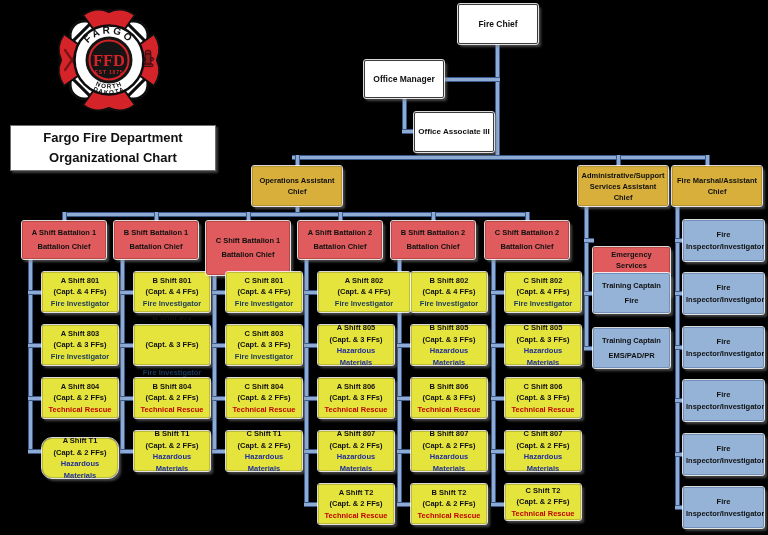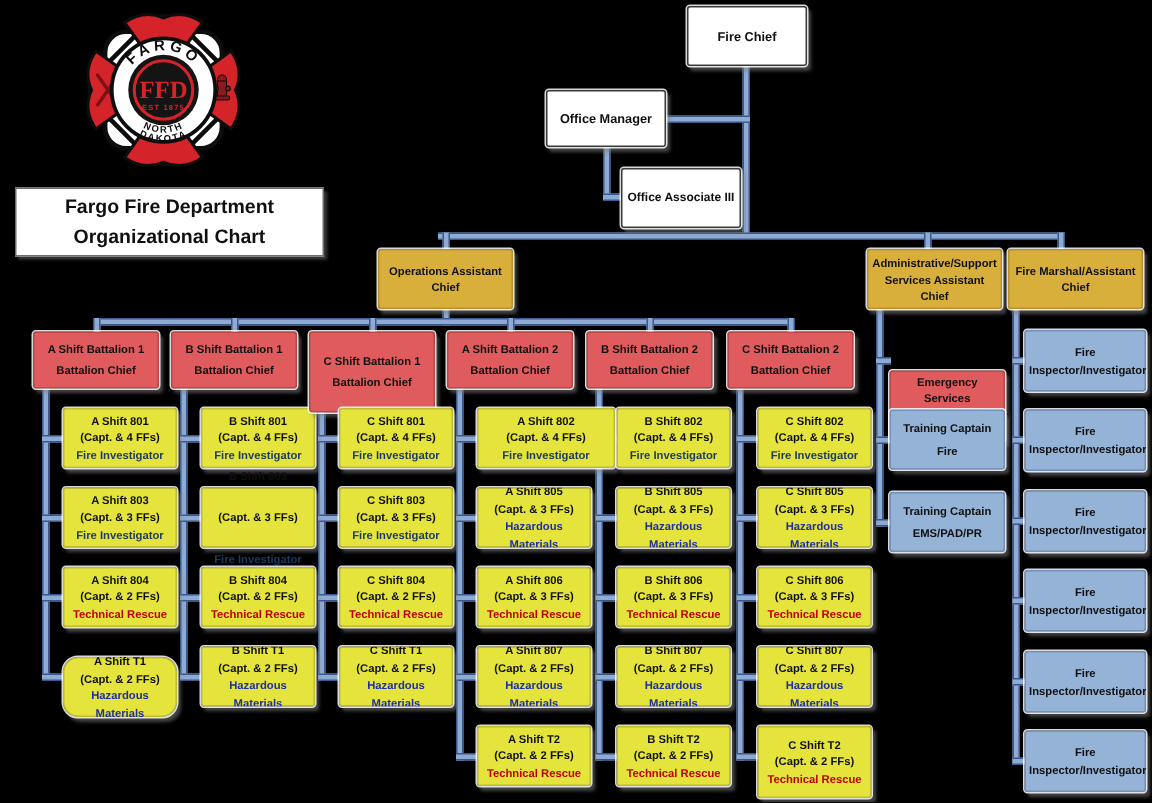--- a/index.html
+++ b/index.html
@@ -315,21 +315,21 @@
     <div class="node yellow" style="left: 505px; top: 378px; width: 76px; height: 40px;">
       <div class="l" style="line-height: 11.5px;">C Shift 806</div>
       <div class="l" style="line-height: 11.5px;">(Capt. &amp; 3 FFs)</div>
       <div class="l" style="color: rgb(192, 0, 0); line-height: 11.5px;">Technical Rescue</div>
     </div>
     <div class="node yellow" style="left: 505px; top: 431px; width: 76px; height: 40px;">
       <div class="l" style="line-height: 11.5px;">C Shift 807</div>
       <div class="l" style="line-height: 11.5px;">(Capt. &amp; 2 FFs)</div>
       <div class="l" style="color: rgb(31, 47, 158); line-height: 11.5px;">Hazardous Materials</div>
     </div>
-    <div class="node yellow" style="left: 505px; top: 484px; width: 76px; height: 48px;">
+    <div class="node yellow" style="left: 505px; top: 484px; width: 76px; height: 36px;">
       <div class="l" style="line-height: 11.5px;">C Shift T2</div>
       <div class="l" style="line-height: 11.5px;">(Capt. &amp; 2 FFs)</div>
       <div class="l" style="color: rgb(192, 0, 0); line-height: 11.5px;">Technical Rescue</div>
     </div>
     <div class="node red" style="left: 593px; top: 218px; width: 77px; height: 48px; margin-top: 29px;">
       <div class="l" style="line-height: 11px;">Emergency Services</div>
       <div class="l" style="line-height: 11px;">Coordinator/Battalion</div>
       <div class="l" style="line-height: 11px;">Chief</div>
     </div>
     <div class="node blue" style="left: 593px; top: 273px; width: 77px; height: 40px;">

